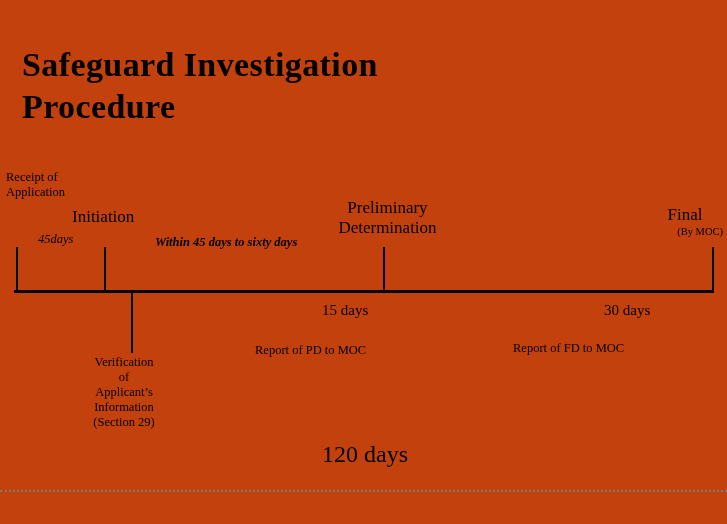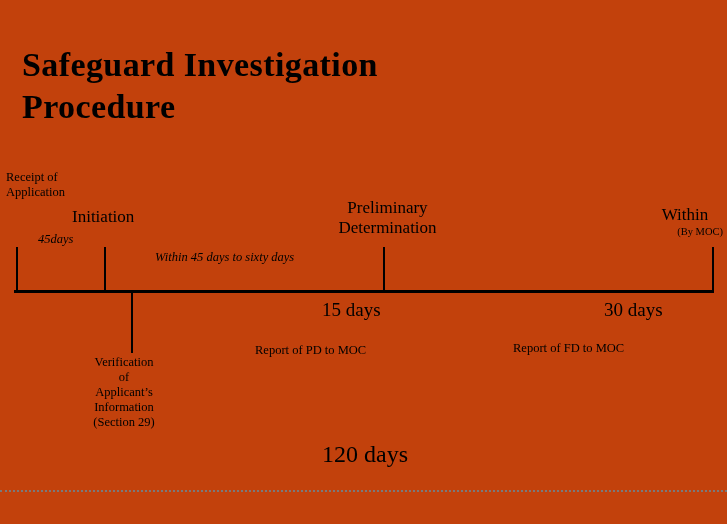--- a/index.html
+++ b/index.html
@@ -50,21 +50,21 @@
   .lbl {
     position: absolute;
     color: #000000;
     font-family: "Liberation Serif", serif;
   }
   .lbl-small {
     font-size: 12.5px;
     line-height: 15px;
   }
   .lbl-med {
-    font-size: 19px;
+    font-size: 15px;
     line-height: 18px;
   }
   .lbl-big {
     font-size: 17px;
     line-height: 20px;
   }
   .lbl-ital {
     font-style: italic;
   }
 
@@ -72,21 +72,21 @@
   #receipt-of-application {
     left: 6px;  top: 170px;  width: 90px;
   }
   #initiation {
     left: 72px; top: 207px;  width: 110px;  font-size: 17px;
   }
   #days45 {
     left: 38px; top: 232px;  width: 70px;
   }
   #within-45-60 {
-    left: 155px; top: 250px; width: 180px;
+    left: 155px; top: 235px; width: 180px; font-weight: bold;
   }
   #preliminary-determination {
     left: 325px; top: 198px; width: 125px; text-align: center;
   }
   #final {
     left: 655px; top: 205px; width: 60px; text-align: center; font-size: 17px;
   }
   #by-moc {
     left: 655px; top: 226px; width: 60px; text-align: right; font-size: 10.5px; margin-left: 8px;
   }
@@ -134,21 +134,21 @@
   <div class="tick" style="left:712px; top:247px; height:44px;"></div>
 
   <div class="lbl lbl-small" id="receipt-of-application" style="white-space: pre-line;">Receipt of
 Application</div>
 
   <div class="lbl" id="initiation">Initiation</div>
 
   <div class="lbl lbl-big" id="preliminary-determination" style="white-space: pre-line;">Preliminary
 Determination</div>
 
-  <div class="lbl" id="final">Within</div>
+  <div class="lbl" id="final">Final</div>
 
   <div class="lbl" id="by-moc">(By MOC)</div>
 
   <div class="lbl lbl-small lbl-ital" id="days45">45days</div>
 
   <div class="lbl lbl-small lbl-ital" id="within-45-60">Within 45 days  to sixty days</div>
 
   <div class="lbl lbl-med" id="days15">15 days</div>
 
   <div class="lbl lbl-med" id="days30">30 days</div>

